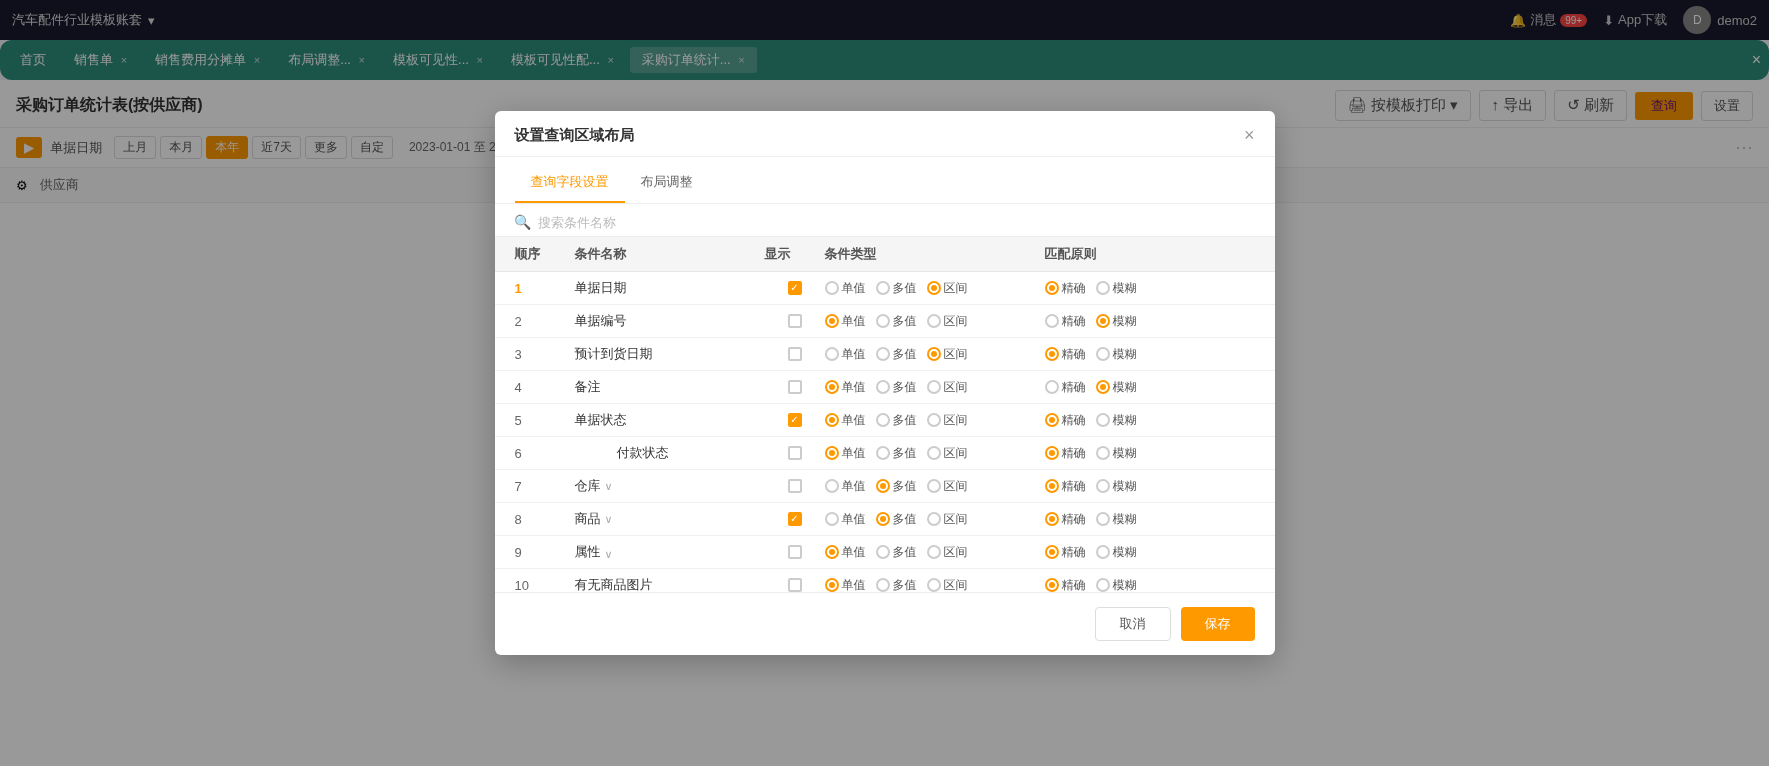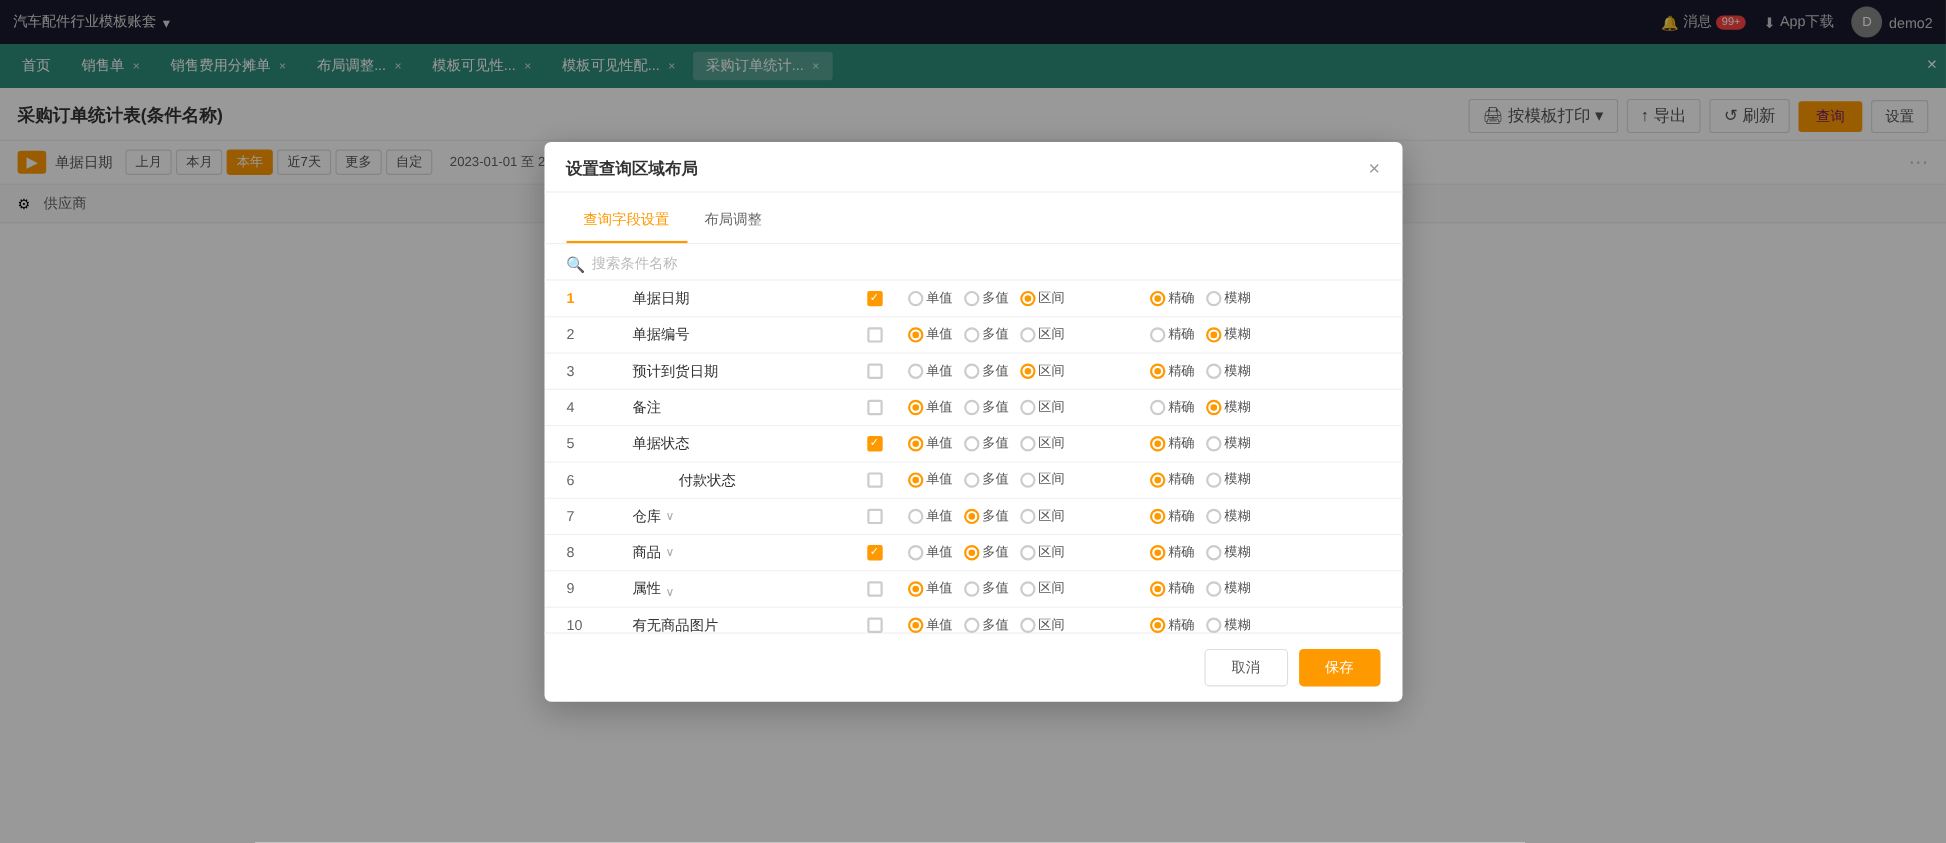--- a/index.html
+++ b/index.html
@@ -20,20 +20,21 @@
     .badge { background: #f44; color: #fff; border-radius: 10px; padding: 1px 5px; font-size: 10px; }
 
     
     .nav-bar {
       height: 40px;
       background: #2d8c7a;
       display: flex;
       align-items: center;
       padding: 0 8px;
       gap: 4px;
+      border-radius: 12px;
     }
     .nav-item {
       padding: 4px 12px;
       color: #fff;
       font-size: 13px;
       cursor: pointer;
       border-radius: 3px;
       white-space: nowrap;
     }
     .nav-item.active { background: rgba(255,255,255,0.2); }
@@ -272,21 +273,21 @@
     <span>采购订单统计...</span>
     <span class="nav-close">×</span>
   </div>
   <div style="flex:1"></div>
   <span style="color:#fff;cursor:pointer;font-size:16px">×</span>
 </div>
 
 <div class="page-area">
 
   <div class="page-header">
-    <div class="page-title">采购订单统计表(条件名称)</div>
+    <div class="page-title">采购订单统计表(按供应商)</div>
     <div class="page-actions">
       <button class="btn-action">
         <span>🖨</span>
         <span>按模板打印</span>
         <span>▾</span>
       </button>
       <button class="btn-action">
         <span>↑</span>
         <span>导出</span>
       </button>
@@ -333,20 +334,28 @@
       <div class="dialog-tab active">查询字段设置</div>
       <div class="dialog-tab">布局调整</div>
     </div>
 
     <div class="search-area">
       <span class="search-icon">🔍</span>
       <input class="search-input" type="text" placeholder="搜索条件名称" style="">
     </div>
 
     <div class="settings-table">
+      <div class="table-head">
+        <span>顺序</span>
+        <span>条件名称</span>
+        <span>显示</span>
+        <span>条件类型</span>
+        <span>匹配原则</span>
+        <span></span>
+      </div>
       <div class="table-body" id="table-body">
 
       <div class="table-row">
             <span style="color: rgb(255, 153, 0); font-weight: bold;">1</span>
             <span style="display: flex; align-items: center; gap: 4px; color: rgb(51, 51, 51);">单据日期</span>
             <div style="display: flex; align-items: center; justify-content: center; cursor: pointer;">
               <div class="cb checked"></div>
             </div>
             <div class="radio-group">
               <label class="radio-item" style="cursor: pointer;">

